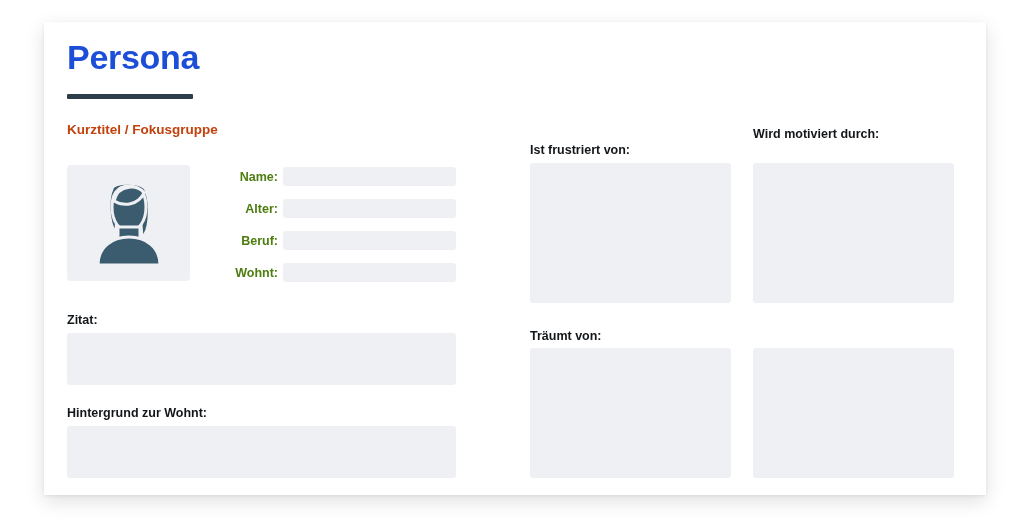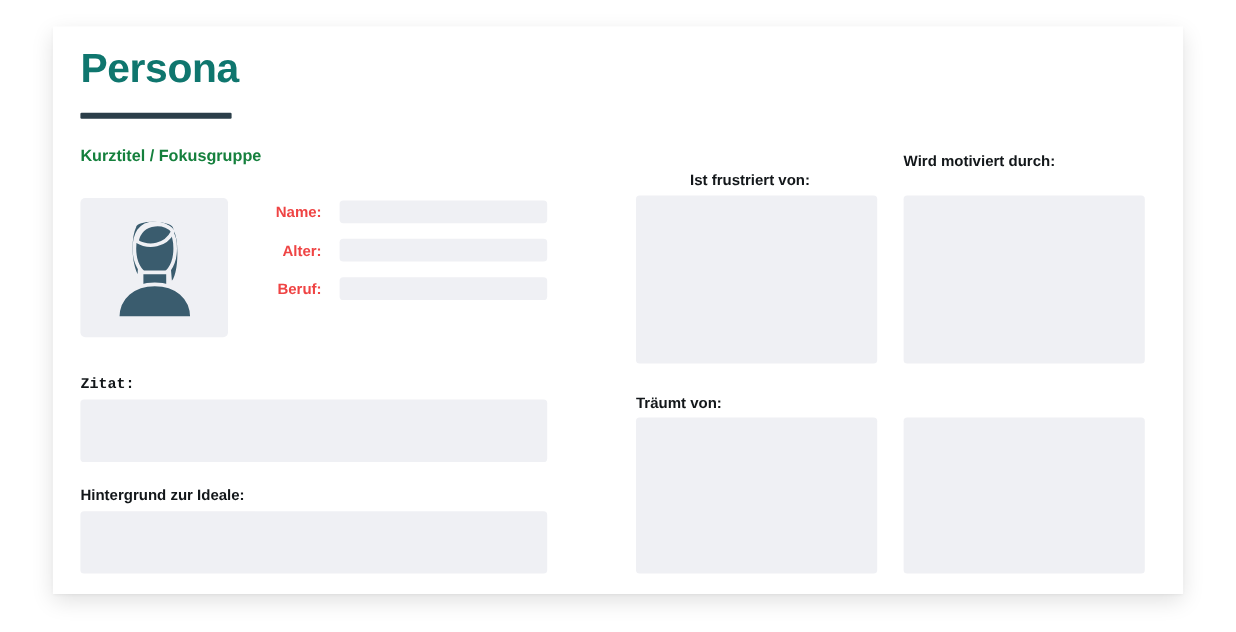--- a/index.html
+++ b/index.html
@@ -26,40 +26,40 @@
     box-shadow: 0 6px 18px rgba(0,0,0,0.13), 0 1px 3px rgba(0,0,0,0.07);
   }
 
   
   #page-title {
     position: absolute;
     left: 23px;
     top: 15px;
     font-size: 34px;
     font-weight: bold;
-    color: #0f766e;
+    color: #1d4ed8;
     letter-spacing: -0.3px;
     line-height: 40px;
   }
   #title-rule {
     position: absolute;
     left: 23px;
     top: 72px;
     width: 126px;
     height: 5px;
     background: #2b3e49;
     border-radius: 1px;
   }
   #subtitle {
     position: absolute;
     left: 23px;
     top: 99px;
     font-size: 13.5px;
     font-weight: bold;
-    color: #15803d;
+    color: #c2410c;
     line-height: 18px;
   }
 
   
   .box {
     position: absolute;
     background: #eff0f4;
     border-radius: 3px;
   }
   .field-label {
@@ -88,27 +88,27 @@
 
   
   .info-row {
     position: absolute;
     left: 150px;
     width: 262px;
     height: 19px;
   }
   .info-row .row-label {
     position: absolute;
-    left: 0;
+    left: 10px;
     top: 2px;
     width: 74px;
     text-align: right;
     font-size: 12.5px;
     font-weight: bold;
-    color: #ef4444;
+    color: #4d7c0f;
     line-height: 16px;
   }
   .info-row .row-input {
     position: absolute;
     left: 89px;
     top: 0;
     width: 173px;
     height: 19px;
     background: #eff0f4;
     border-radius: 3px;
@@ -142,28 +142,32 @@
     <span class="row-input"></span>
   </div>
   <div class="info-row" style="top:209px;">
     <span class="row-label">Beruf:</span>
     <span class="row-input"></span>
   </div>
   <div class="info-row" style="top:177px;">
     <span class="row-label">Alter:</span>
     <span class="row-input"></span>
   </div>
+  <div class="info-row" style="top:241px;">
+    <span class="row-label">Wohnt:</span>
+    <span class="row-input"></span>
+  </div>
 
-  <div class="field-label" style="left:23px; top:290px;font-family:Liberation Mono, monospace;">Zitat:</div>
+  <div class="field-label" style="left:23px; top:290px;">Zitat:</div>
   <div class="box" style="left:23px; top:311px; width:389px; height:52px;"></div>
 
-  <div class="field-label" style="left:23px; top:383px;">Hintergrund zur Ideale:</div>
+  <div class="field-label" style="left:23px; top:383px;">Hintergrund zur Wohnt:</div>
   <div class="box" style="left:23px; top:404px; width:389px; height:52px;"></div>
 
-  <div class="field-label" style="left:486px; top:120px;margin-left:45px;">Ist frustriert von:</div>
+  <div class="field-label" style="left:486px; top:120px;">Ist frustriert von:</div>
   <div class="box" style="left:486px; top:141px; width:201px; height:140px;"></div>
 
   <div class="field-label" style="left:709px; top:104px;">Wird motiviert durch:</div>
   <div class="box" style="left:709px; top:141px; width:201px; height:140px;"></div>
 
   <div class="field-label" style="left:486px; top:306px;text-align:center;">Träumt von:</div>
   <div class="box" style="left:486px; top:326px; width:201px; height:130px;"></div>
 
   <div class="box" style="left:709px; top:326px; width:201px; height:130px;"></div>
 

